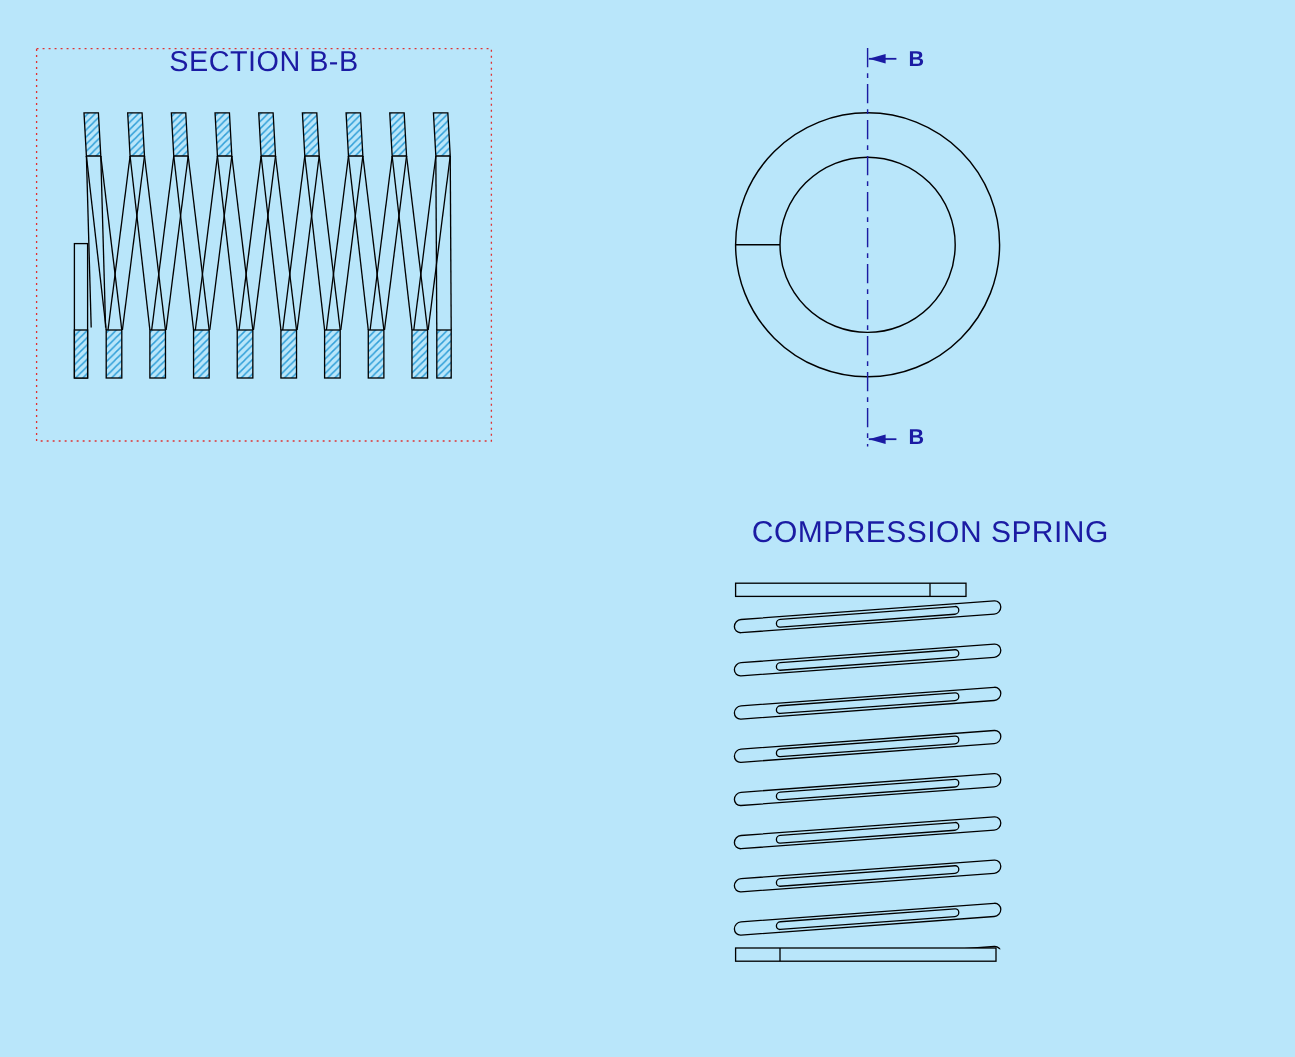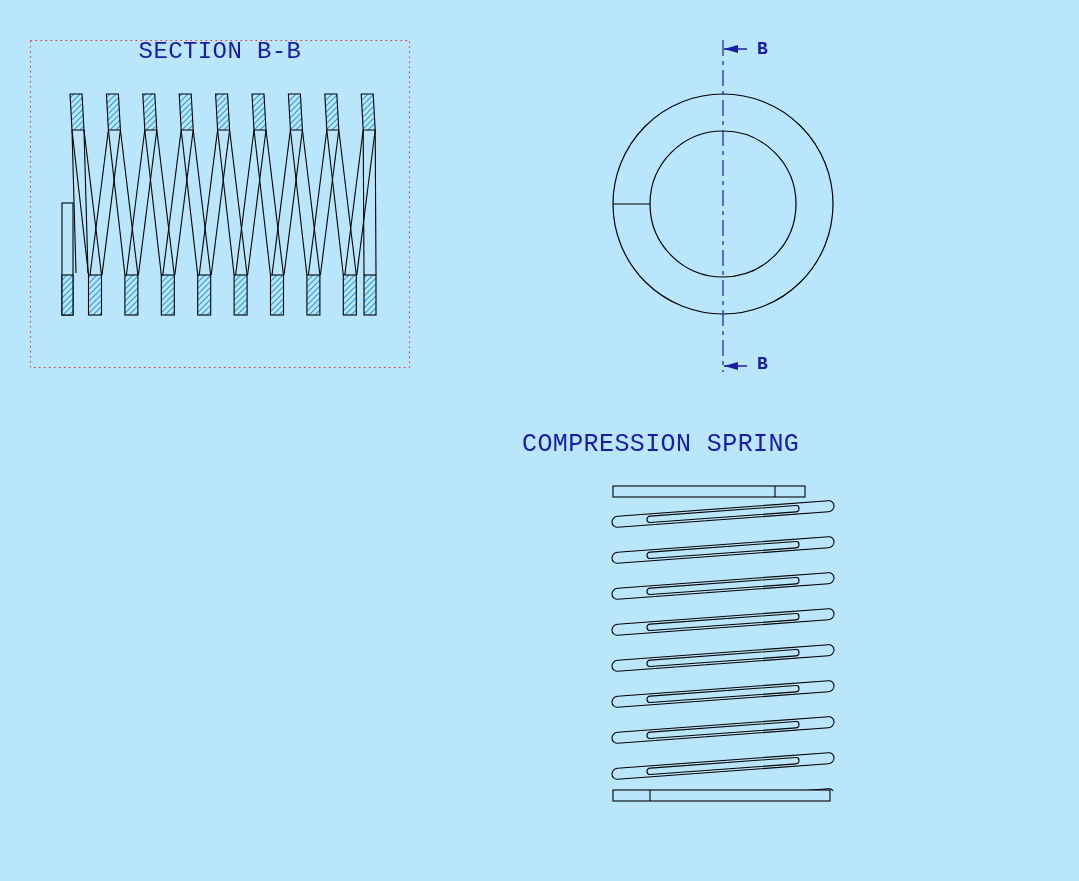--- a/index.html
+++ b/index.html
@@ -7,26 +7,26 @@
     position:relative;
     width:1079px;height:881px;
     background:var(--bg,#b9e6fa);
     overflow:hidden;
     font-family:"Liberation Sans","DejaVu Sans",sans-serif;
   }
   #cad-svg{position:absolute;left:0;top:0;}
   .label{
     position:absolute;
     color:var(--navy,#1b1ba3);
-    font-family:Liberation Mono, monospace;
+    font-family:Liberation Sans, sans-serif;
     white-space:nowrap;
     user-select:none;
   }
   #section-title{left:30px;top:38px;width:380px;text-align:center;font-size:24px;letter-spacing:0.4px;}
-  #front-title{left:522px;top:430px;width:402px;text-align:left;font-size:25px;letter-spacing:0.4px;}
+  #front-title{left:522px;top:430px;width:402px;text-align:right;font-size:25px;letter-spacing:0.4px;}
   .b-label{font-size:18px;font-weight:bold;}
   #b-top{left:757px;top:39px;}
   #b-bottom{left:757px;top:354px;}
 </style>
 </head>
 <body>
 
 <div id="canvas" style="--bg: #b9e6fa; --navy: #1b1ba3;">
   <svg id="cad-svg" width="1079" height="881" viewBox="0 0 1079 881">
       <defs>

